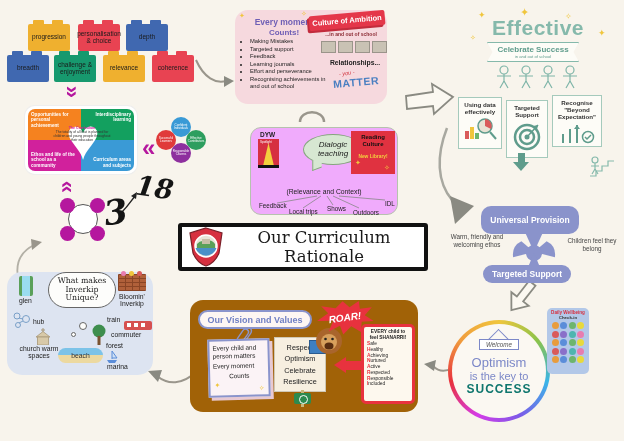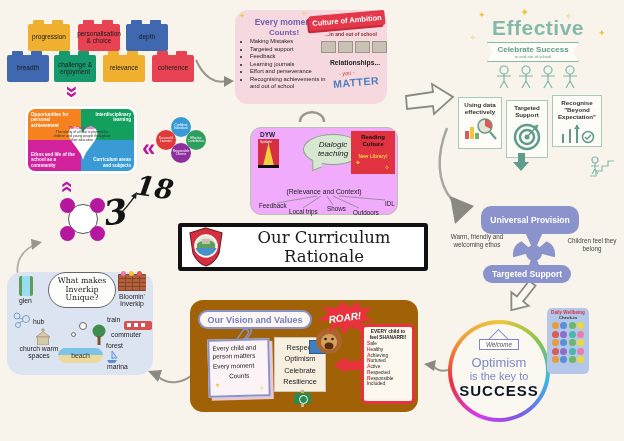--- a/index.html
+++ b/index.html
@@ -98,21 +98,21 @@
   #wb-circle{left:448px;top:320px;width:102px;height:102px;border-radius:50%;z-index:2;
     background:conic-gradient(#f0c63d,#8bc34a,#3ab5e8,#7b5be8,#d53be8,#e8323e,#f09c3d,#f0c63d);
     display:flex;align-items:center;justify-content:center;}
   #wb-inner{width:94px;height:94px;border-radius:50%;background:#fbf8f2;text-align:center;padding-top:9px;}
   #wb-sign{display:inline-block;border:1.2px solid #7c88c8;background:#fff;color:#555;font-size:6.3px;
     font-style:italic;padding:1px 6px;position:relative;}
   #wb-sign:before{content:"";position:absolute;left:50%;top:-8px;width:14px;height:14px;margin-left:-8px;
     border-top:1px solid #7c88c8;border-left:1px solid #7c88c8;transform:rotate(45deg);}
   .wb-l1{font-size:13px;color:#7c88c8;margin-top:4px;}
   .wb-l2{font-size:11px;color:#7c88c8;}
-  .wb-l3{font-size:15px;color:#0f172a;font-weight:bold;letter-spacing:1px;}
+  .wb-l3{font-size:12px;color:#0f766e;font-weight:bold;letter-spacing:1px;}
   #wb-poster{left:547px;top:308px;width:42px;height:66px;background:#b3c8e8;border-radius:5px;z-index:2;
     text-align:center;padding:2px 2px;}
   #wb-poster .pt{font-size:4.6px;font-weight:bold;color:#d63040;line-height:1.1;}
   #wb-poster .ps{font-size:4.4px;font-weight:bold;color:#333;}
   #wb-dots{display:flex;flex-wrap:wrap;gap:1.5px;justify-content:center;margin-top:2px;}
   #wb-dots .dot{width:7px;height:7px;border-radius:50%;}
   
   #vis-box{left:190px;top:288px;width:228px;height:112px;background:#a16207;border-radius:13px;z-index:2;margin-top:12px;}
   #vis-pill{position:absolute;left:8px;top:10px;width:114px;height:19px;border:2px solid #8a94cc;border-radius:11px;
     background:#fdf6f3;color:#6f7fc4;font-weight:bold;font-size:9px;display:flex;align-items:center;justify-content:center;}

